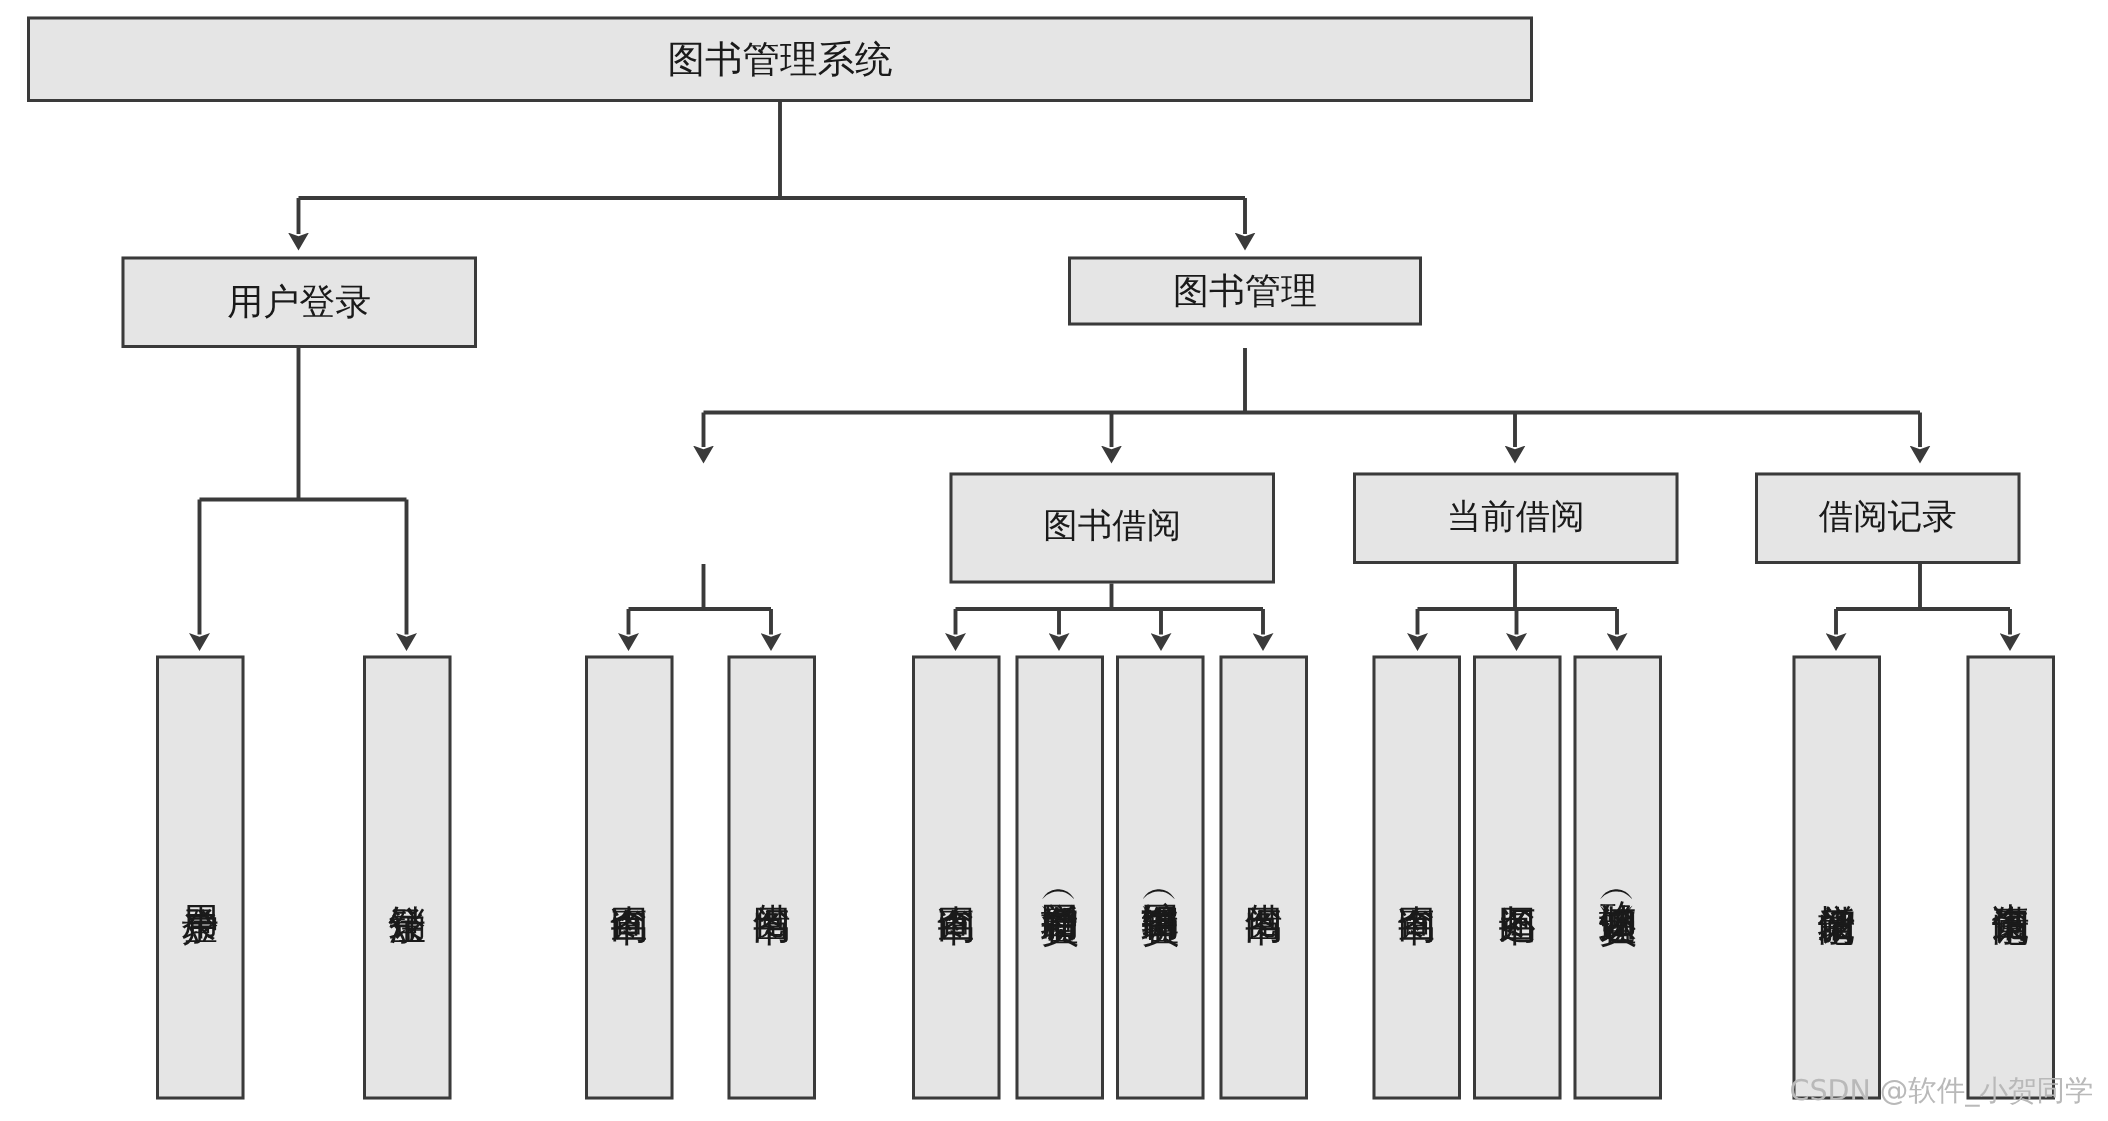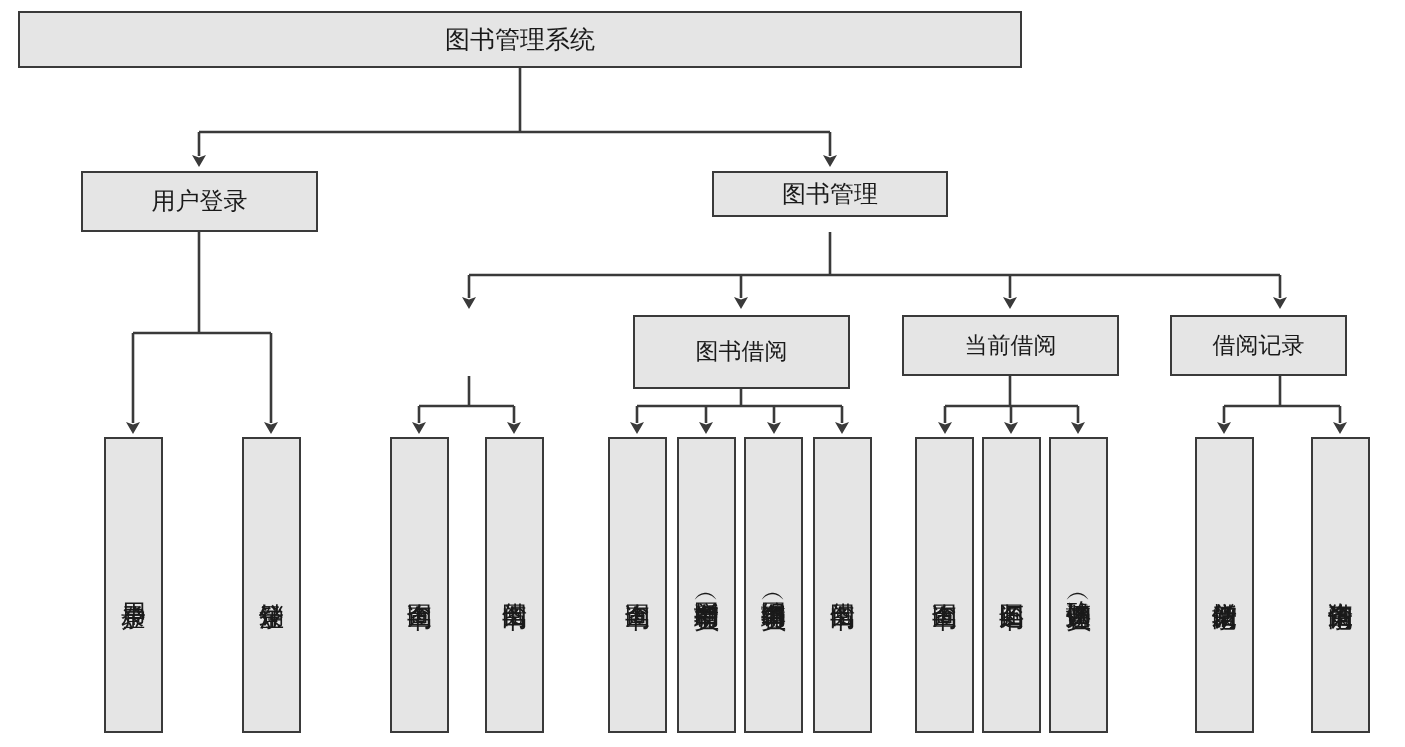--- a/index.html
+++ b/index.html
@@ -178,14 +178,15 @@
     <span class="lbl">确认归还（管理员）</span>
   </div>
 
   <div class="node leaf" style="left:1195px; top:437px; width:59px; height:296px;">
     <span class="lbl">新增借阅记录</span>
   </div>
   <div class="node leaf" style="left:1311px; top:437px; width:59px; height:296px;">
     <span class="lbl">查询借阅记录</span>
   </div>
 
+  <div id="watermark">CSDN @软件_小贺同学</div>
 
 </div>
 
 </body></html>

